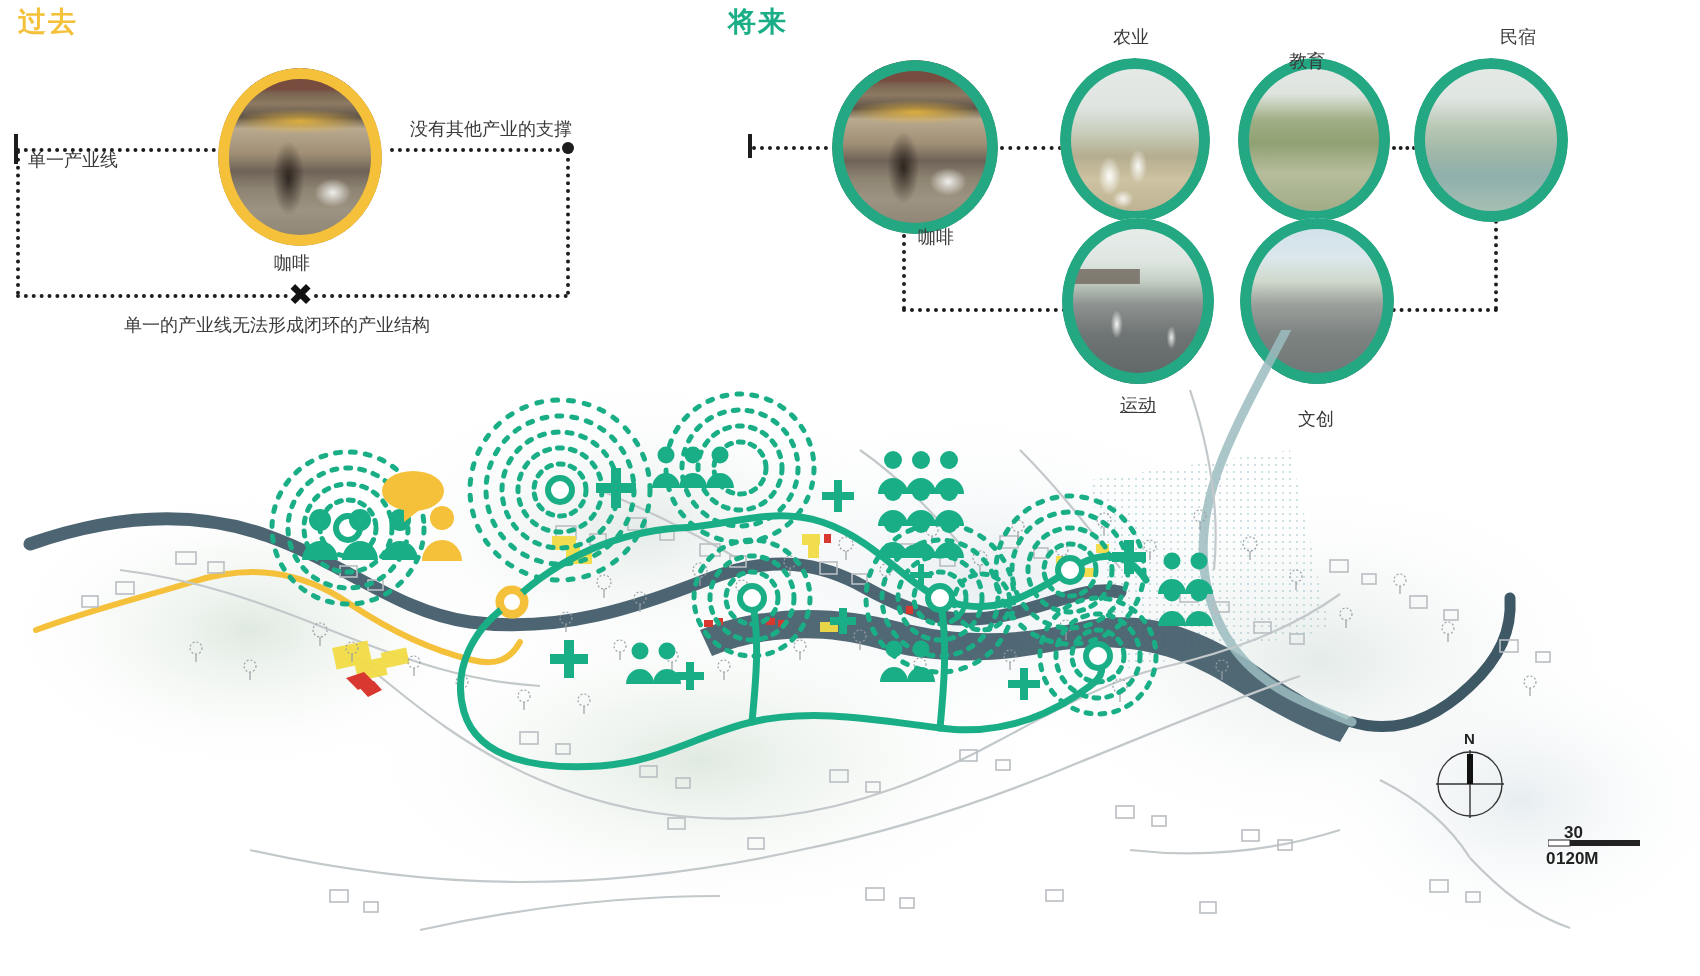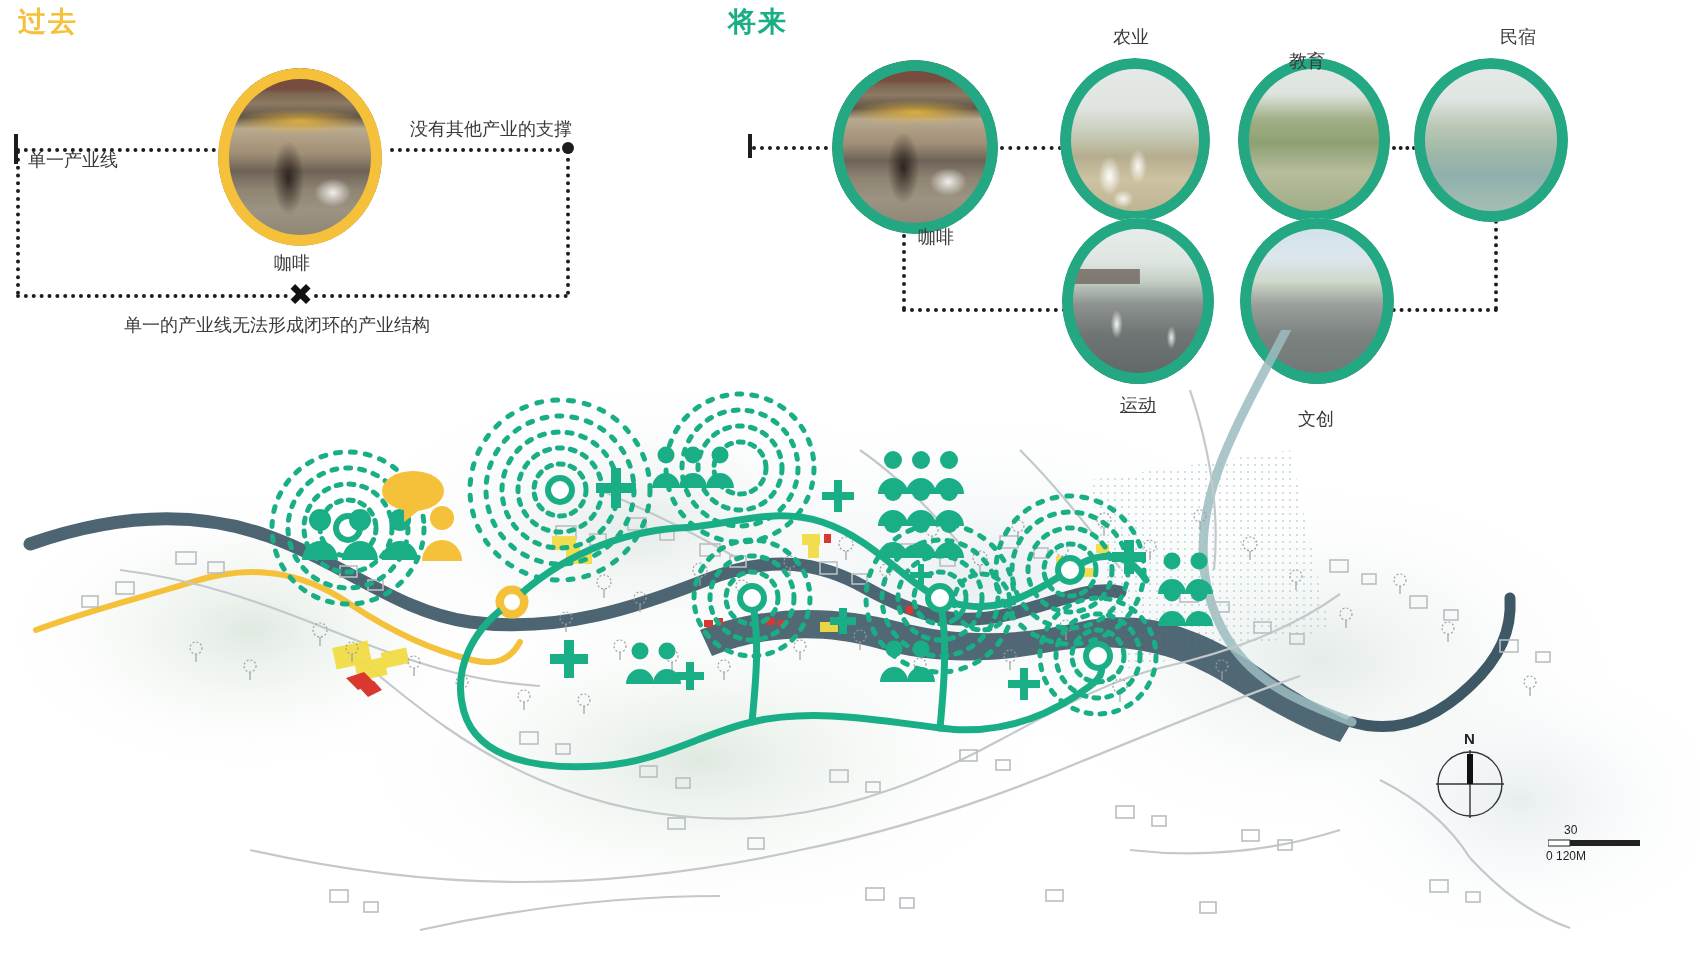--- a/index.html
+++ b/index.html
@@ -190,23 +190,24 @@
 
   .icon-person { position: absolute; }
   .plus-icon   { position: absolute; }
   .bubble-talk { position: absolute; }
 
   
   .compass { position: absolute; }
   .scalebar { position: absolute; }
   .scale-txt {
     position: absolute;
-    font-size: 12px;
+    font-size: 17px;
     color: #222;
     white-space: nowrap;
+    font-weight: bold;
   }
 </style>
 </head>
 <body>
 
 <div id="stage">
 
   <div class="section-title" id="title-past">过去</div>
 
   <div class="cap-left" style="left:14px; top:134px; height:30px;"></div>

